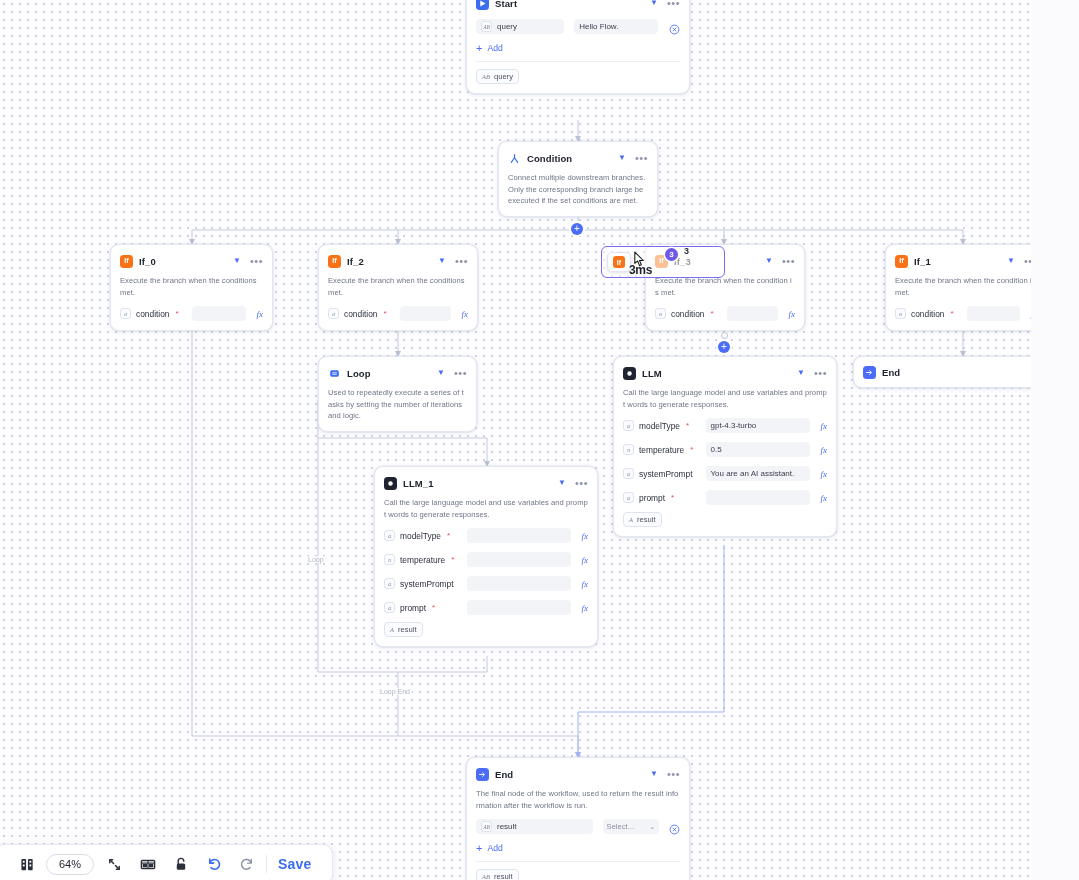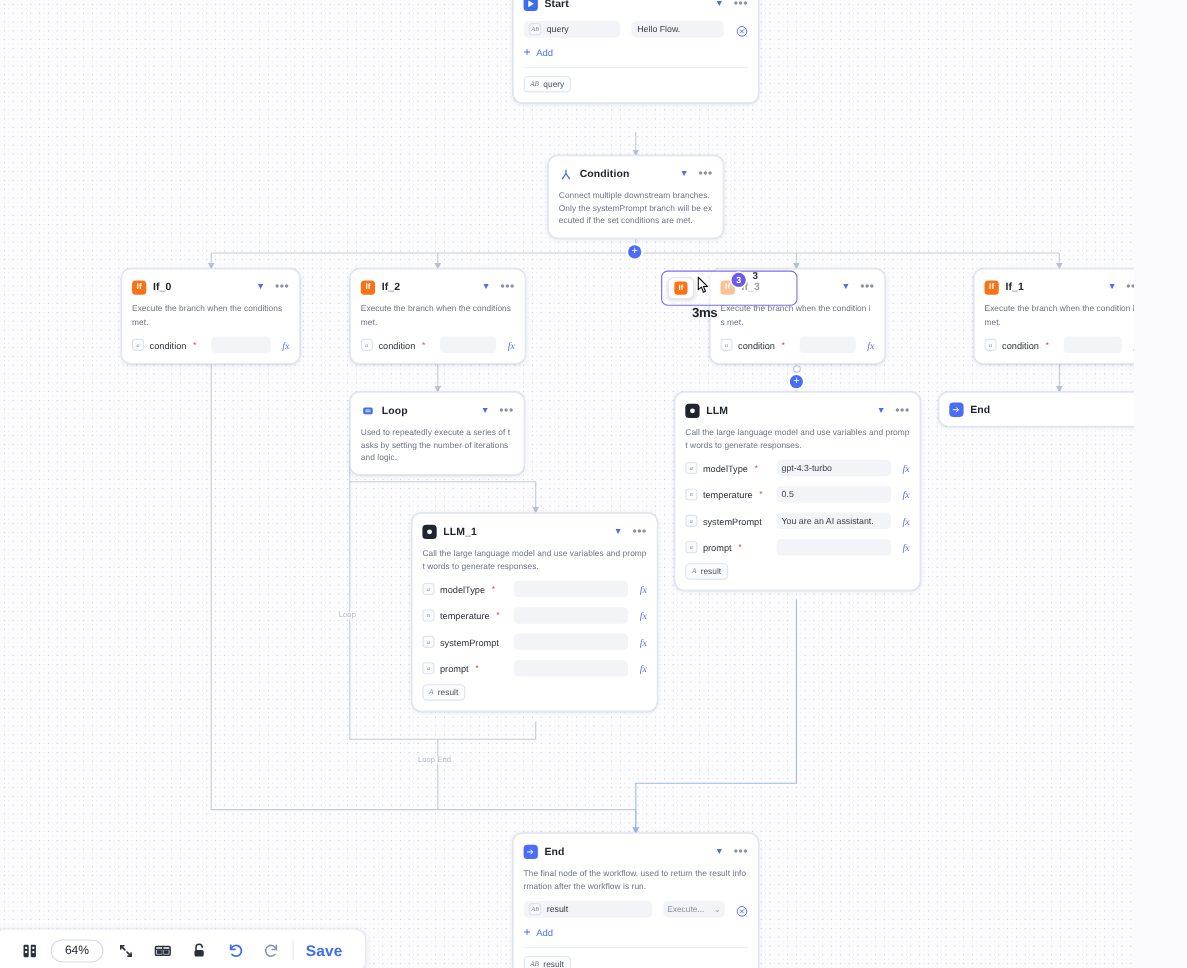--- a/index.html
+++ b/index.html
@@ -279,21 +279,21 @@
         <svg width="11" height="11" viewBox="0 0 14 14">
           <path d="M7 2 L7 6 M7 6 L3 12 M7 6 L11 12" stroke="#3a6df0" stroke-width="1.5" fill="none" stroke-linecap="round"></path>
         </svg>
       </div>
       <div class="ntitle">Condition</div>
       <div class="nactions">
         <span class="caret">▼</span>
         <span class="dots">•••</span>
       </div>
     </div>
-    <div class="ndesc">Connect multiple downstream branches. Only the systemPrompt branch will be executed if the set conditions are met.</div>
+    <div class="ndesc">Connect multiple downstream branches. Only the corresponding branch large be executed if the set conditions are met.</div>
   </div>
 
   <div class="node" style="left:110px; top:244px; width:163px;">
     <div class="nhead">
       <div class="nicon ic-if">If</div>
       <div class="ntitle">If_0</div>
       <div class="nactions">
         <span class="caret">▼</span>
         <span class="dots">•••</span>
       </div>
@@ -541,21 +541,21 @@
       </div>
     </div>
     <div class="ndesc">The final node of the workflow, used to return the result information after the workflow is run.</div>
     <div class="rows">
       <div class="row">
         <div class="field" style="width:120px;">
           <span class="tbadge">AB</span>
           <span style="margin-left:5px;">result</span>
         </div>
         <div class="selfield" style="margin-left:5px;">
-          <span>Execute...</span>
+          <span>Select...</span>
           <span style="font-size:7px;">⌄</span>
         </div>
         <span class="clearicon" style="margin-left:5px;">
           <svg width="11" height="11" viewBox="0 0 14 14">
               <circle cx="7" cy="7" r="5.6" fill="none" stroke="#4a6cf7" stroke-width="1.1"></circle>
               <path d="M4.8 4.8 L9.2 9.2 M9.2 4.8 L4.8 9.2" stroke="#4a6cf7" stroke-width="1.1"></path>
             </svg>
         </span>
       </div>
     </div>
@@ -579,21 +579,21 @@
 
   <div class="dragsel" style="left:601px; top:246px; width:124px; height:32px;"></div>
 
   <div class="dragchip" style="left:607px; top:252px;">
     <div class="ic">If</div>
   </div>
 
   <div class="countbadge" style="left:665px; top:248px;">3</div>
   <div class="countnum" style="left:684px; top:246px;">3</div>
 
-  <div class="ghostlabel" style="left:629px; top:277px;">3ms</div>
+  <div class="ghostlabel" style="left:629px; top:263px;">3ms</div>
 
   <svg class="cursorico" viewBox="0 0 16 20" style="left:632px; top:251px;">
     <path d="M3 1 L3 13 L6 10.5 L8 15.5 L10 14.5 L8 10 L12 10 Z" fill="#ffffff" stroke="#111" stroke-width="1.1" stroke-linejoin="round"></path>
   </svg>
 
   <div id="toolbar">
     <div class="tbtn">
       <svg width="15" height="15" viewBox="0 0 16 16">
         <rect x="1.5" y="2" width="5" height="12" rx="1" fill="#2b2f3a"></rect>
         <rect x="8.5" y="2" width="5" height="12" rx="1" fill="#2b2f3a"></rect>

